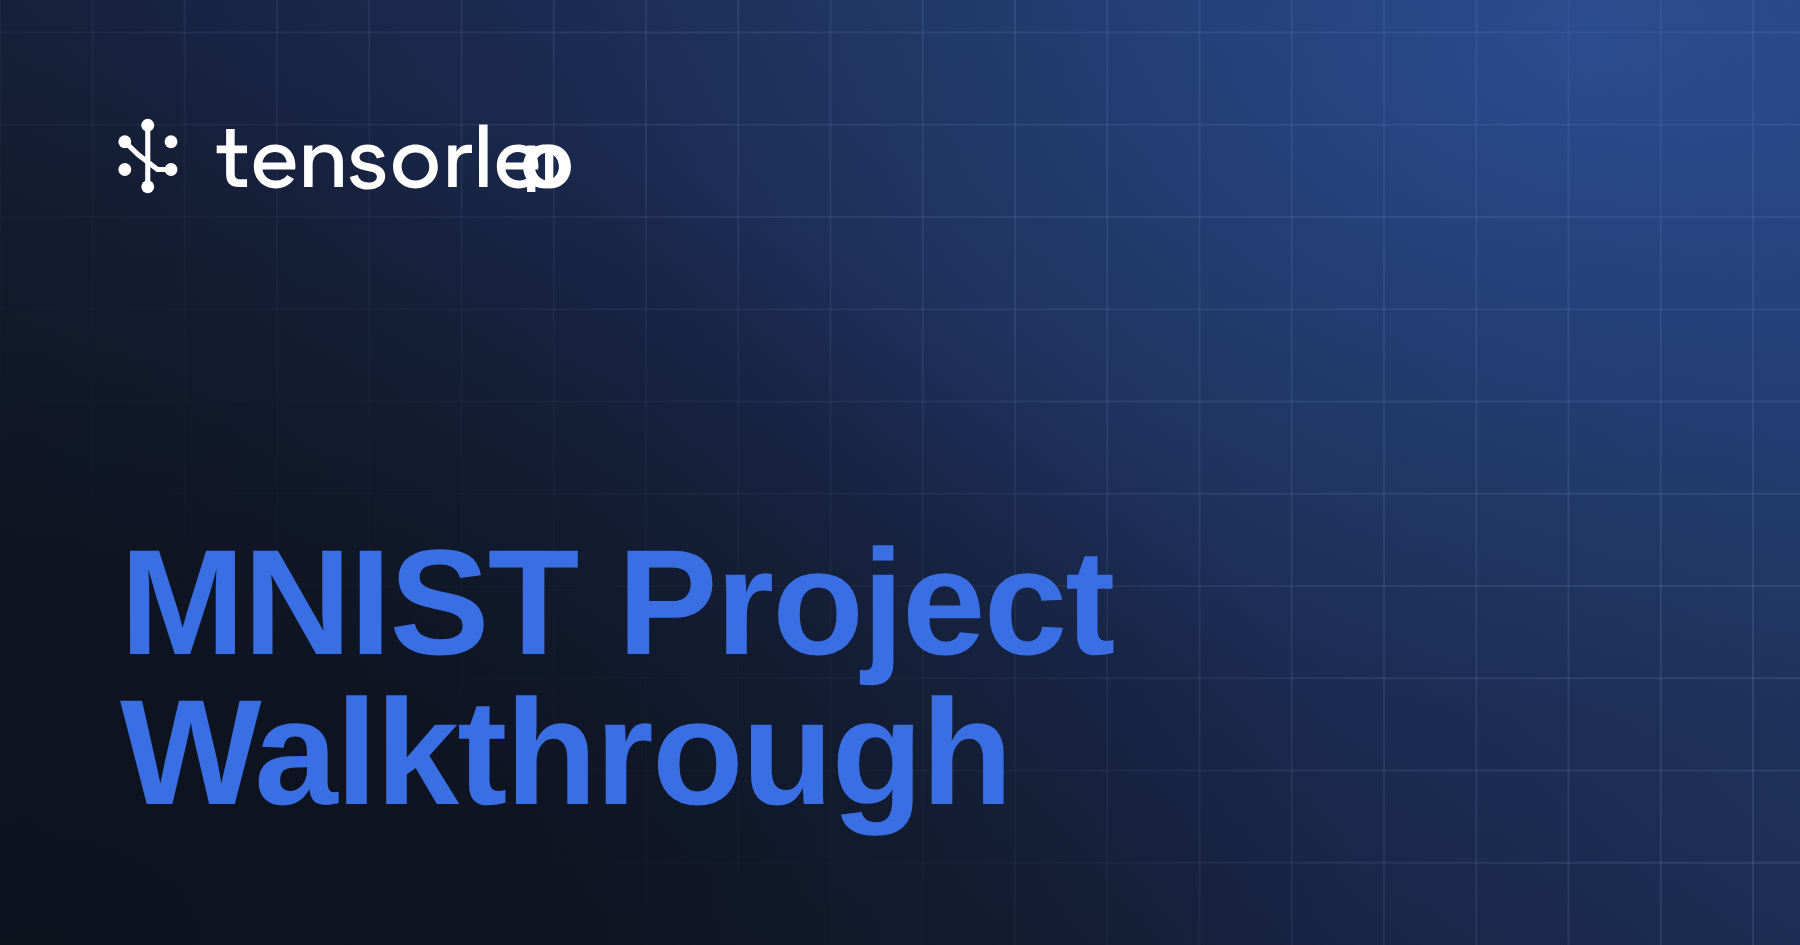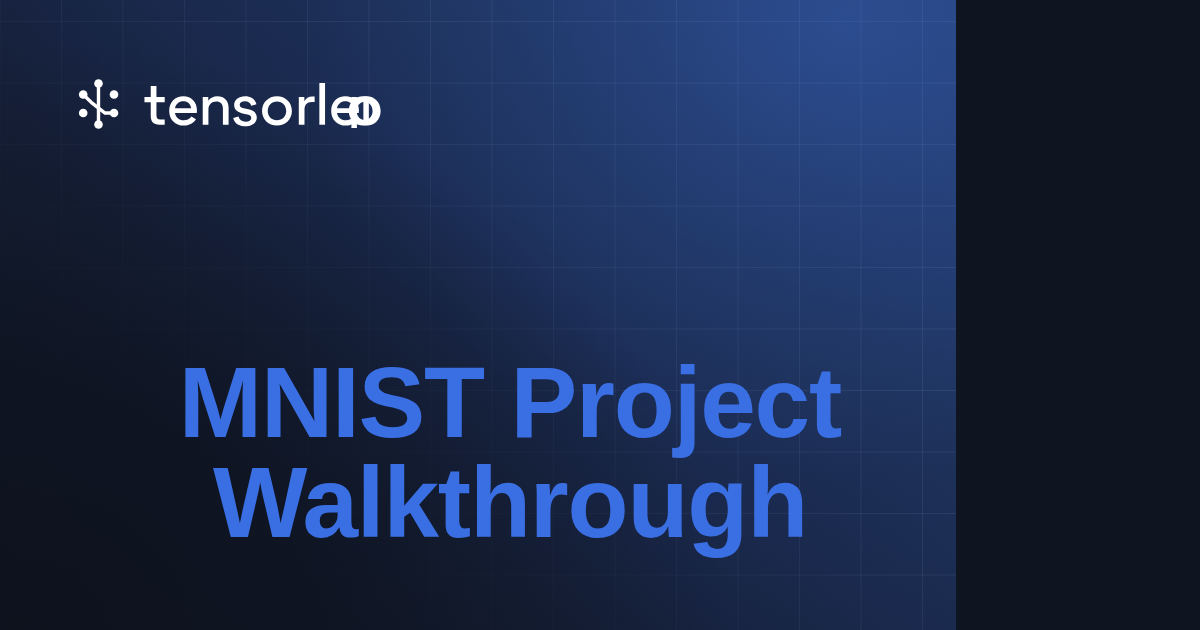--- a/index.html
+++ b/index.html
@@ -9,25 +9,24 @@
     background: #0e1420;
   }
 
   body {
     font-family: "Liberation Sans", "DejaVu Sans", sans-serif;
     -webkit-font-smoothing: antialiased;
   }
 
   .banner {
     position: relative;
-    width: 956px;
+    width: 1200px;
     height: 630px;
     overflow: hidden;
     background: #bef264;
-    text-align: center;
   }
 
   
   .bg-base {
     position: absolute;
     inset: 0;
     background: linear-gradient(
       41deg,
       #101624 0%,
       #121a2b 20%,

